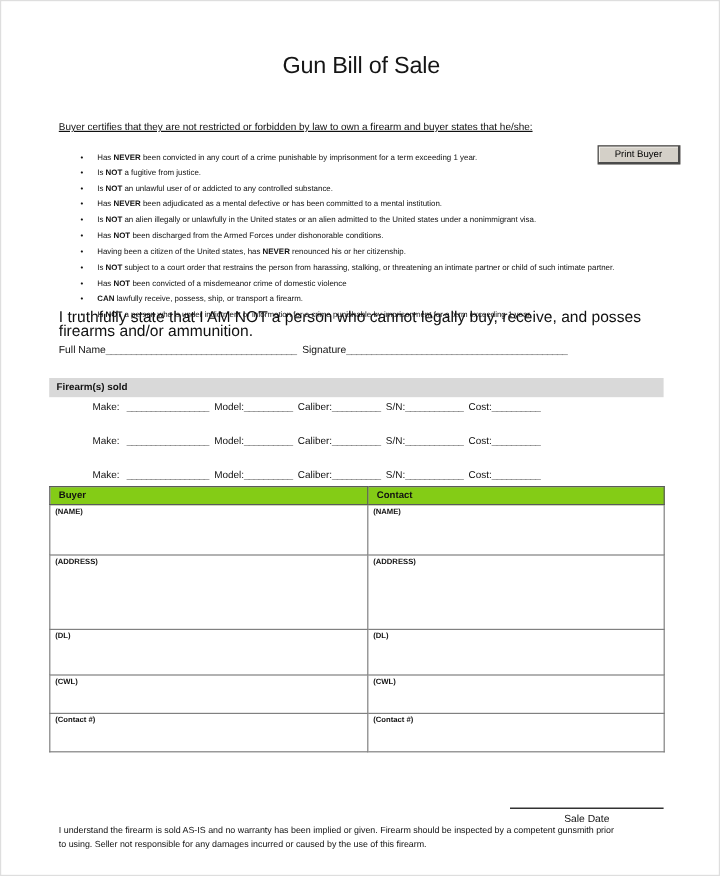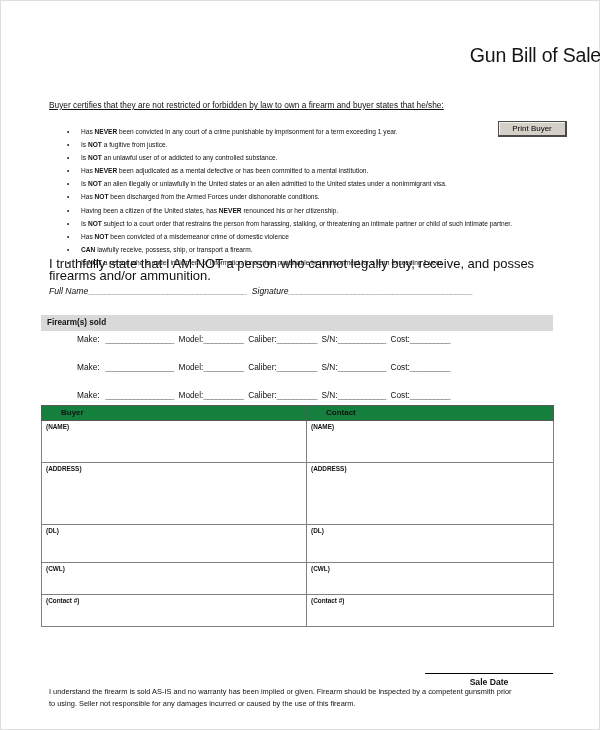--- a/index.html
+++ b/index.html
@@ -22,21 +22,21 @@
     border: 1px solid #dedede;
     box-sizing: border-box;
   }
 
   
   .doc-title {
     position: absolute;
     left: 0;
     top: 43px;
     width: 600px;
-    text-align: right;
+    text-align: center;
     font-size: 19.5px;
     letter-spacing: -0.2px;
     font-weight: 400;
     color: #151515;
   }
 
   
   .intro {
     position: absolute;
     left: 48px;
@@ -112,21 +112,20 @@
 
   
   .namerow {
     position: absolute;
     left: 48px;
     top: 285px;
     width: 510px;
     font-size: 8.6px;
     color: #111;
     white-space: nowrap;
-    font-style: italic;
   }
   .rule {
     color: #777;
     letter-spacing: -0.6px;
   }
 
   
   .band {
     position: absolute;
     left: 40px;
@@ -167,26 +166,26 @@
   .bs-table th, .bs-table td {
     border: 1px solid #808080;
     vertical-align: top;
     padding: 2px 0 0 4px;
     font-size: 6.4px;
     font-weight: 700;
     color: #111;
     box-sizing: border-box;
   }
   .bs-table th {
-    background: #15803d;
+    background: #84cc16;
     text-align: left;
     font-size: 8px;
     font-weight: 700;
     height: 14px;
-    padding: 0 0 0 19px;
+    padding: 0 0 0 7px;
     line-height: 14px;
     border-color: #5a5a5a;
   }
   .col-buyer { width: 265px; }
   .col-seller { width: 247px; }
   .r-name td { height: 42px; }
   .r-address td { height: 62px; }
   .r-dl td { height: 38px; }
   .r-cwl td { height: 32px; }
   .r-contact td { height: 32px; }
@@ -211,21 +210,20 @@
   }
   .sale-date-line {
     width: 128px;
     height: 0;
     border-top: 1px solid #000;
   }
   .sale-date-label {
     font-size: 8.6px;
     color: #111;
     margin-top: 3px;
-    font-weight: bold;
   }
 </style>
 </head>
 <body>
 
 <div id="page">
 
   <div class="doc-title">Gun Bill of Sale</div>
 
   <div class="intro">Buyer certifies that they are not restricted or forbidden by law to own a firearm and buyer states that he/she:</div>

